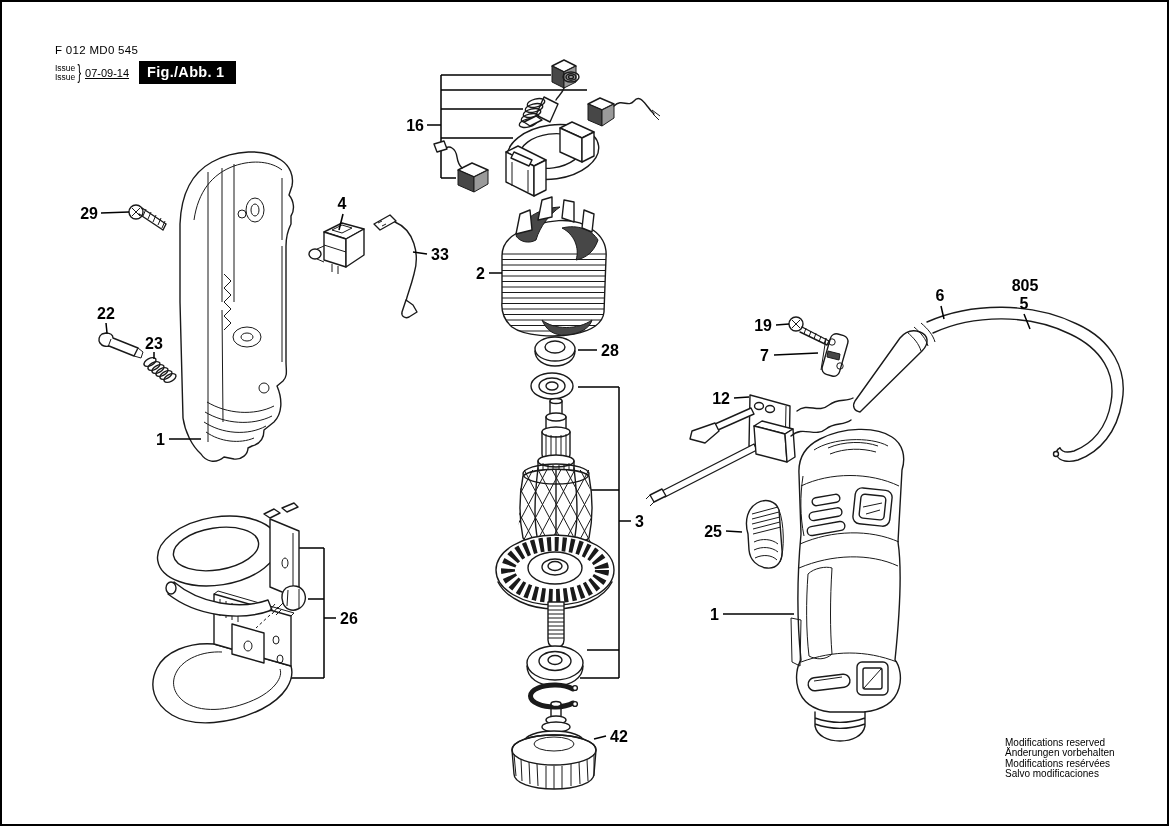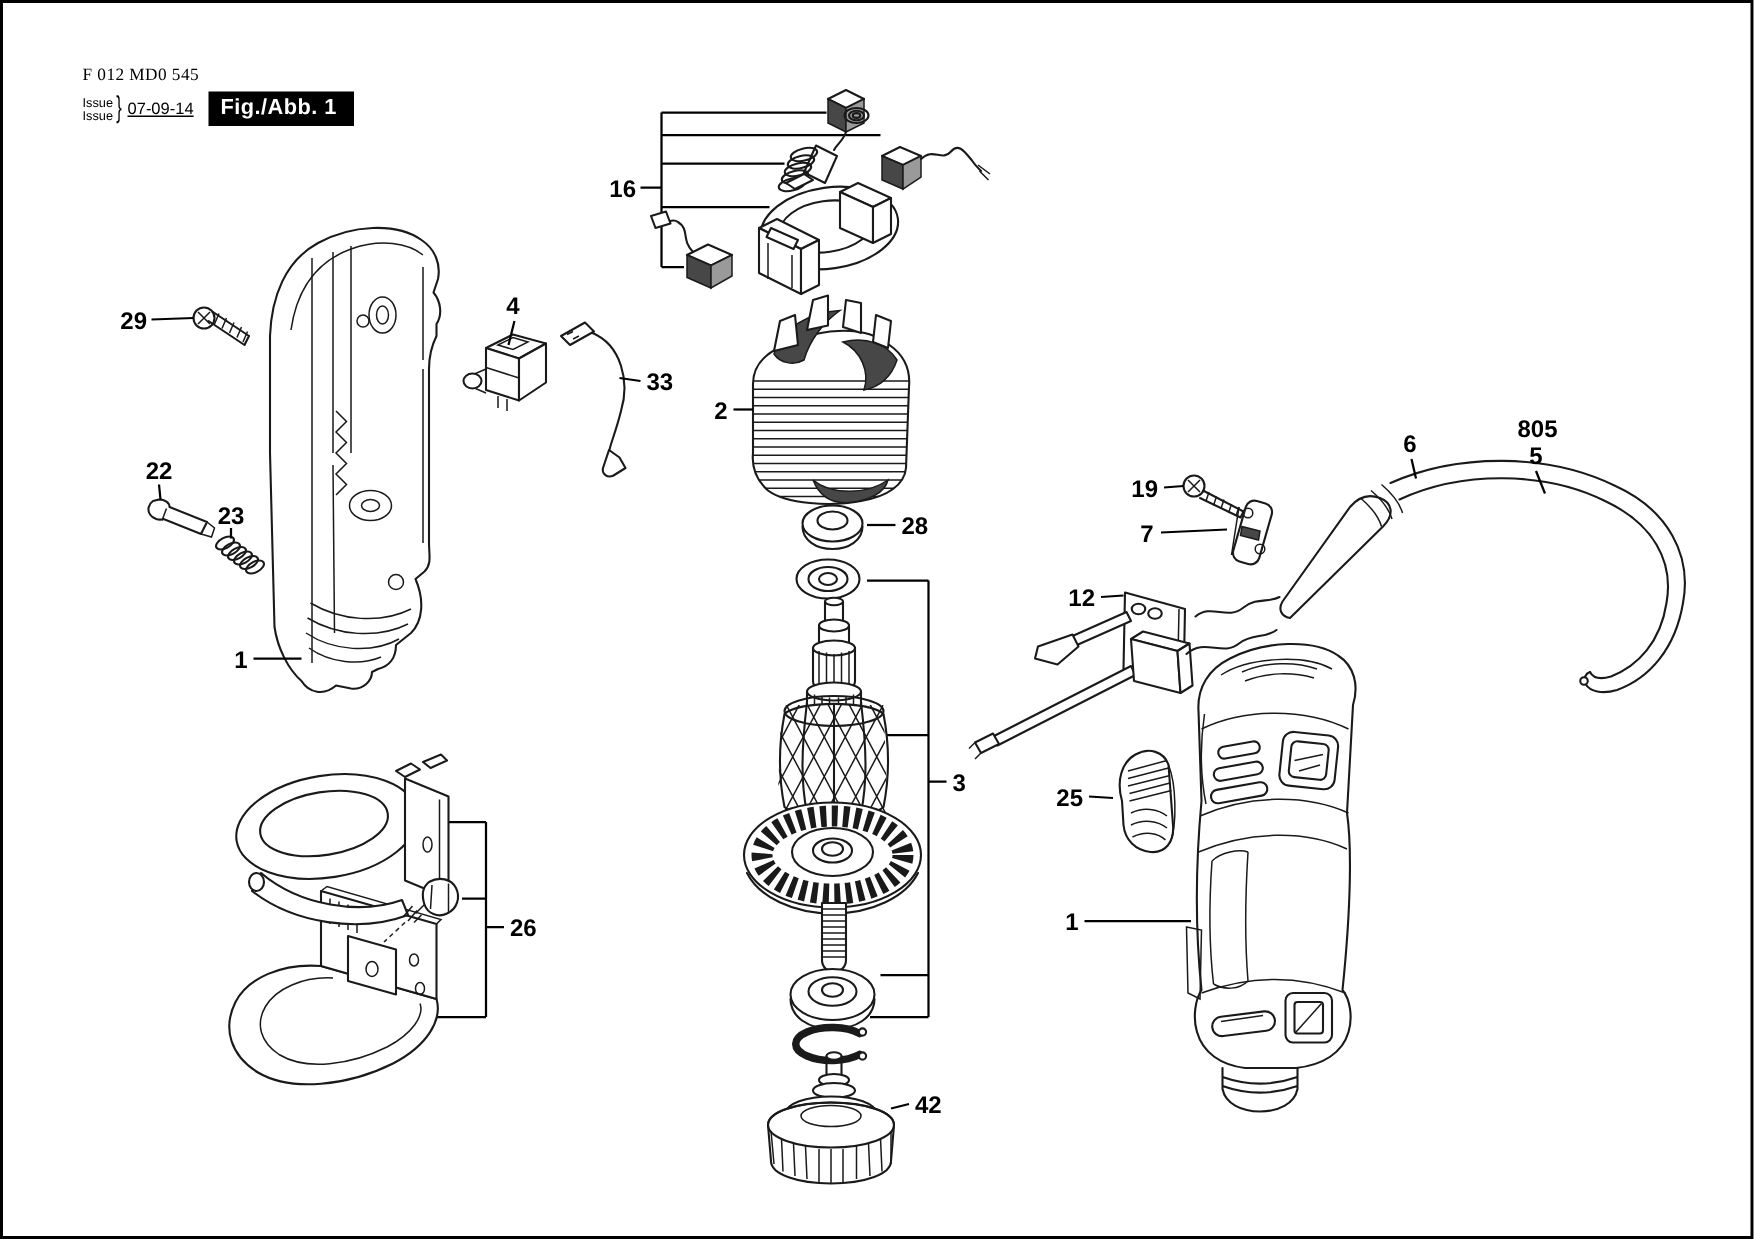--- a/index.html
+++ b/index.html
@@ -7,21 +7,21 @@
         box-sizing:border-box;font-family:"Liberation Sans",sans-serif;color:#000;overflow:hidden;}
   .art{position:absolute;left:0;top:0;width:1169px;height:826px;}
   svg .s{stroke:#1a1a1a;stroke-width:1.4;fill:none;stroke-linecap:round;stroke-linejoin:round;}
   svg .w{stroke:#1a1a1a;stroke-width:1.4;fill:#ffffff;stroke-linecap:round;stroke-linejoin:round;}
   svg .dk{stroke:#1a1a1a;stroke-width:1;fill:#474747;}
   svg .md{stroke:#1a1a1a;stroke-width:1;fill:#9a9a9a;}
   svg .thin{stroke:#1a1a1a;stroke-width:1;fill:none;}
   svg .lead{stroke:#000;stroke-width:1.5;fill:none;}
   svg text.lbl{font-family:"Liberation Sans",sans-serif;font-weight:bold;font-size:16px;fill:#000;}
   .header{position:absolute;left:53px;top:42px;}
-  .pn{font-size:11.5px;letter-spacing:.3px;font-family:Liberation Serif, serif;}
+  .pn{font-size:11.5px;letter-spacing:.3px;}
   .issue-row{display:flex;align-items:center;margin-top:5px;}
   .stack{font-size:8.5px;line-height:9px;}
   .brace{font-size:20px;font-weight:400;margin:0 2px 0 1px;transform:scaleX(.55);}
   .date{font-size:11px;margin-right:10px;text-decoration:underline;}
   .figbox{background:#000;color:#fff;font-weight:bold;font-size:14.5px;padding:3px 12px 4px 8px;letter-spacing:.3px;}
   .footer{position:absolute;left:1003px;top:736px;font-size:10px;line-height:10.4px;}
 </style>
 </head>
 <body>
 
@@ -358,14 +358,20 @@
       <div class="stack">
         <div>Issue</div>
         <div>Issue</div>
       </div>
       <div class="brace">}</div>
       <div class="date">07-09-14</div>
       <div class="figbox">Fig./Abb. 1</div>
     </div>
   </div>
 
+  <div class="footer">
+    <div>Modifications reserved</div>
+    <div>Änderungen vorbehalten</div>
+    <div>Modifications resérvées</div>
+    <div>Salvo modificaciones</div>
+  </div>
 
 </div>
 
 </body></html>

